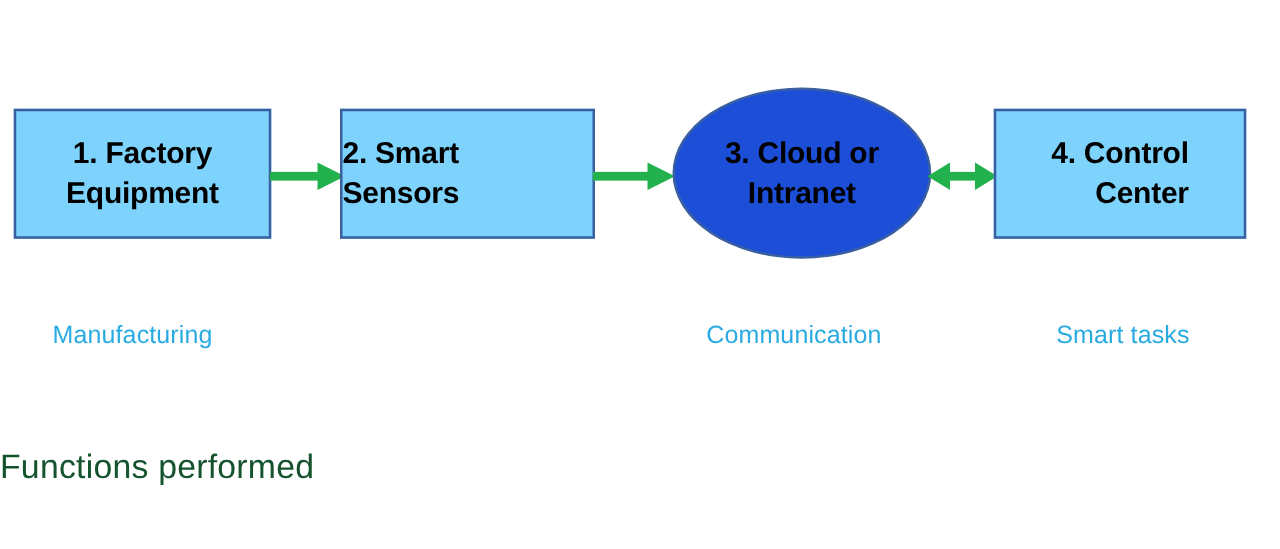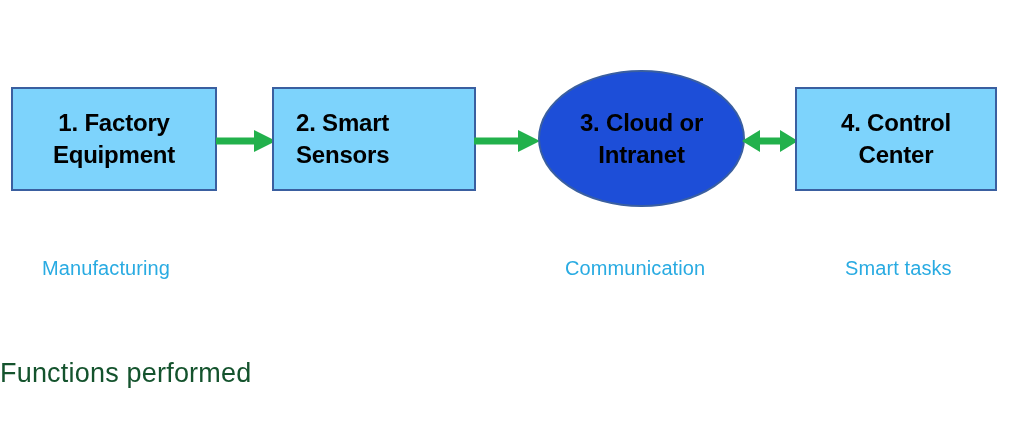--- a/index.html
+++ b/index.html
@@ -37,23 +37,23 @@
     background: #7dd3fc;
   }
   .node-ellipse {
     border: 2px solid #3A5FA0;
     border-radius: 50%;
     background: #1d4ed8;
   }
 
   #node-1 { left: 11px;  top: 87px;  width: 206px; height: 104px; }
   #node-2 { left: 272px; top: 87px;  width: 204px; height: 104px;
-            justify-content: flex-start; text-align: left; padding-left: 22px; }
+            justify-content: flex-start; text-align: left; }
   #node-3 { left: 538px; top: 70px;  width: 207px; height: 137px; }
-  #node-4 { left: 795px; top: 87px;  width: 202px; height: 104px; }
+  #node-4 { left: 795px; top: 87px;  width: 202px; height: 104px; text-align: right; }
 
   .node-label { display: block; white-space: pre-line; }
 
   
   .connector {
     position: absolute;
     top: 126px;
     height: 30px;
   }
   #connector-1 { left: 216px; width: 60px; }

